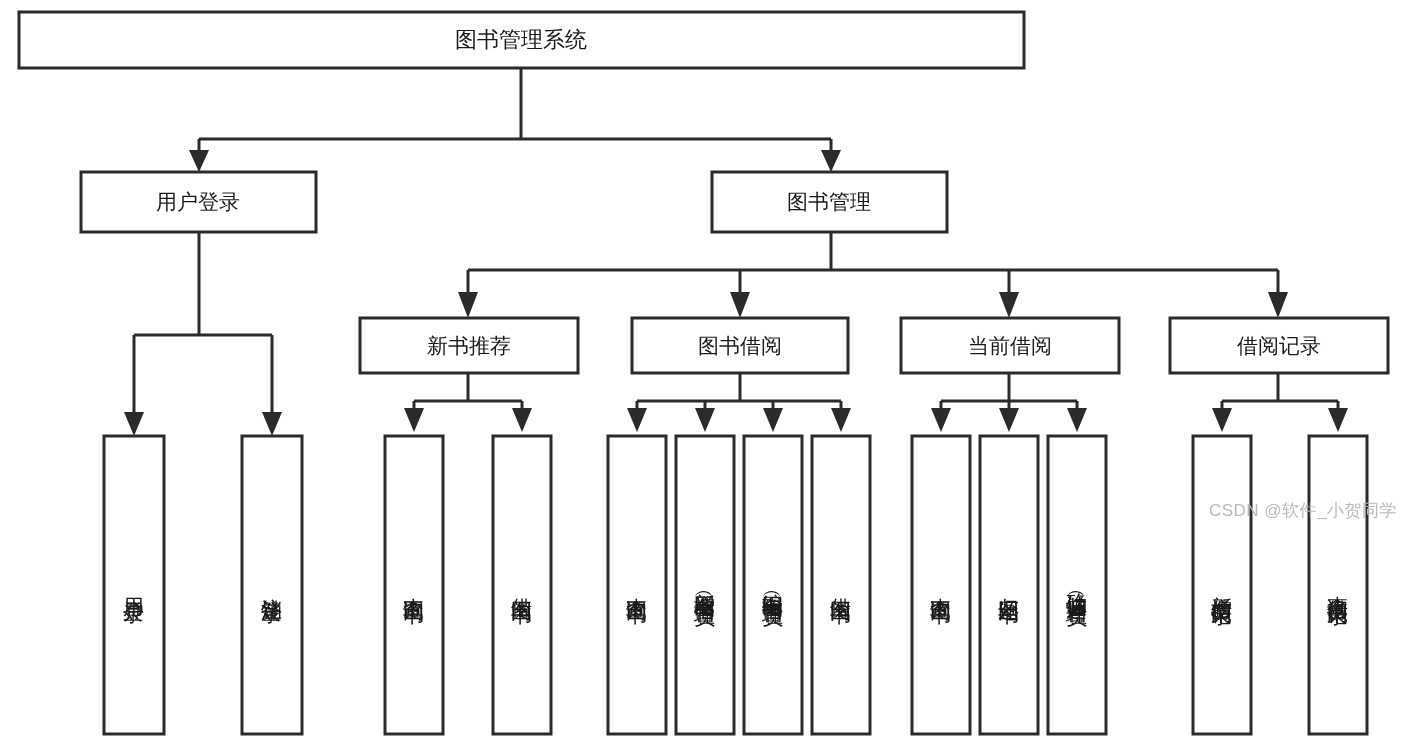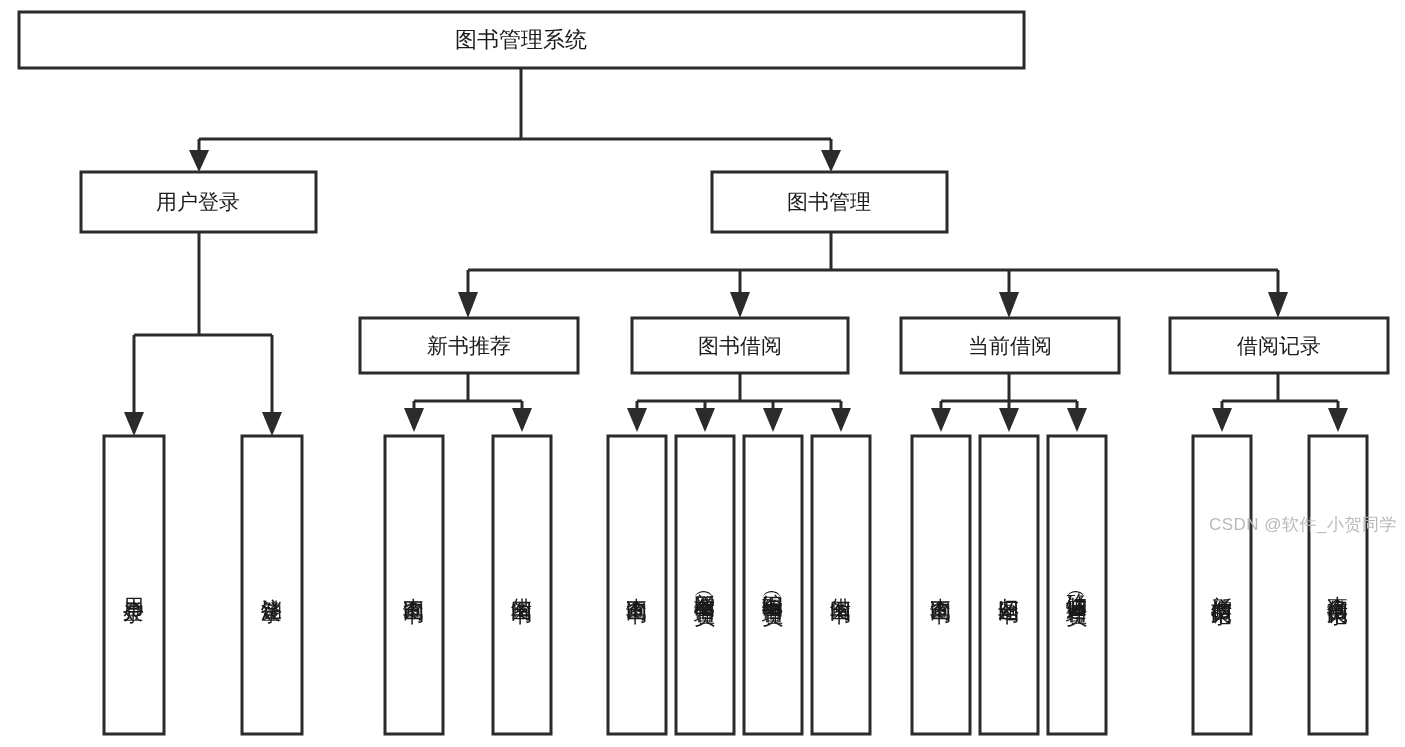--- a/index.html
+++ b/index.html
@@ -64,21 +64,21 @@
     line-height: 1;
     display: flex;
     align-items: center;
     justify-content: center;
     white-space: nowrap;
     pointer-events: none;
   }
   .watermark {
     position: absolute;
     right: 8px;
-    bottom: 4px;
+    bottom: 18px;
     font-family: "Liberation Sans", "DejaVu Sans", sans-serif;
     font-size: 17px;
     color: #b9b9b9;
     letter-spacing: 0.5px;
     white-space: nowrap;
   }
 </style>
 </head>
 <body>
 

